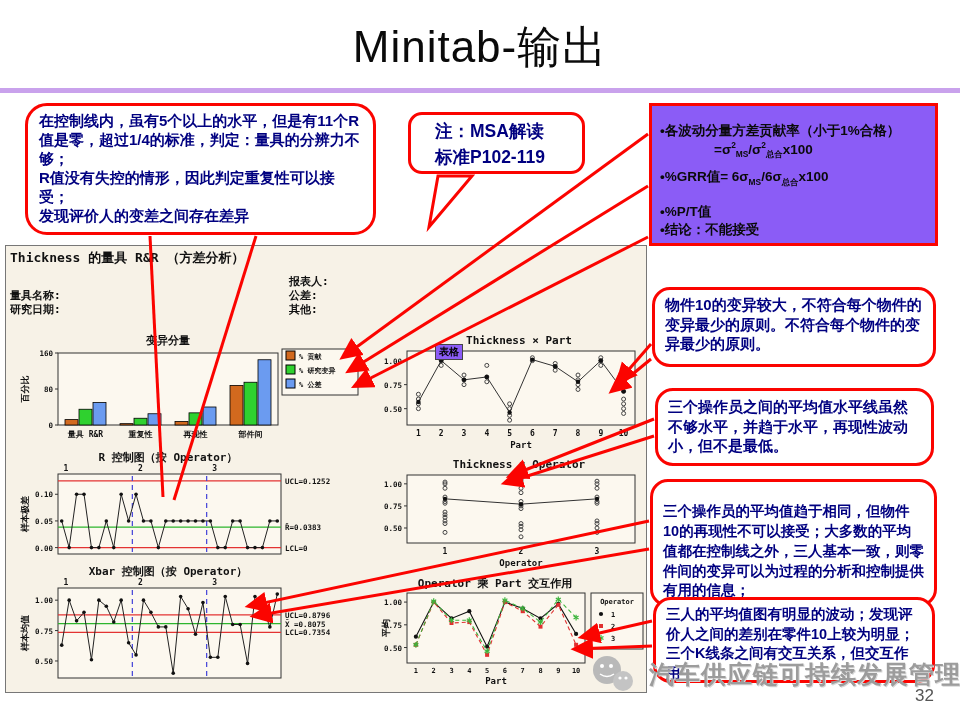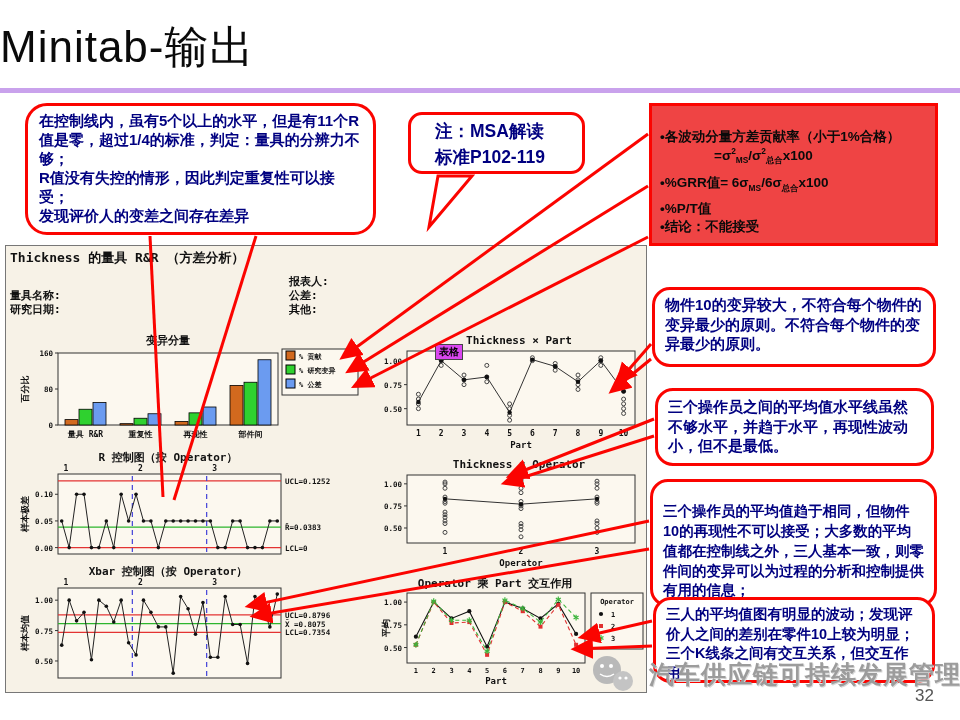--- a/index.html
+++ b/index.html
@@ -1,41 +1,41 @@
 <!DOCTYPE html>
 <html><head>
 <meta charset="utf-8">
 <style>
   html,body{margin:0;padding:0;background:#fff}
   .slide{position:relative;width:960px;height:720px;background:#fff;overflow:hidden;
          font-family:"Liberation Sans",sans-serif}
-  .title{position:absolute;left:0;top:18px;width:100%;text-align:left;
+  .title{position:absolute;left:0;top:18px;width:100%;text-align:center;
          font-size:44px;font-weight:400;color:#0a0a0a;letter-spacing:1px}
   .rule{position:absolute;left:0;top:88px;width:100%;height:5px;background:#c9a2ec}
   .panel{position:absolute;left:5px;top:245px;width:640px;height:446px;
          background:#f7f2e7;border:1px solid #777;z-index:1}
   .mt{position:absolute;font-family:"DejaVu Sans Mono",monospace;font-weight:bold;color:#111;white-space:nowrap}
   .mt-header{left:4px;top:3px;font-size:13px}
   .mt-s{font-size:11px}
   .chart{position:absolute}
-  .tooltip{position:absolute;left:429px;top:98px;background:#d946ef;border:1px solid #444;
+  .tooltip{position:absolute;left:429px;top:98px;background:#8b5cf6;border:1px solid #444;
            font:bold 10px "DejaVu Sans Mono",monospace;padding:0 3px;z-index:5}
   .overlay{position:absolute;left:0;top:0;width:960px;height:720px;pointer-events:none;z-index:10}
   .co{position:absolute;background:#fff;border:3px solid #fb0400;border-radius:18px;
       color:#000080;font-weight:bold;white-space:pre-line;z-index:20;box-sizing:border-box}
   .co-tl{left:25px;top:103px;width:351px;height:132px;font-size:15px;line-height:1.27;
          padding:5px 11px;border-radius:22px}
   .co-note{left:408px;top:112px;width:177px;height:62px;font-size:17.5px;line-height:1.5;
            padding:3px 24px;border-radius:14px}
-  .co-frm{position:absolute;left:649px;top:103px;width:289px;height:143px;background:#ef4444;
+  .co-frm{position:absolute;left:649px;top:103px;width:289px;height:143px;background:#8b5cf6;
           border:3px solid #fb0400;color:#0a0a0a;font-weight:bold;font-size:13.5px;
-          padding:22px 8px;z-index:20;box-sizing:border-box;line-height:1.32}
+          padding:16px 8px;z-index:20;box-sizing:border-box;line-height:1.32}
   .frm-ind{margin-left:54px}
   .frm-g1{margin-top:8px}
-  .frm-g2{margin-top:6px}
+  .frm-g2{margin-top:15px}
   .co-r1{left:652px;top:287px;width:284px;height:80px;font-size:15px;line-height:1.3;padding:5px 10px}
   .co-r2{left:655px;top:388px;width:279px;height:78px;font-size:15px;line-height:1.3;padding:6px 10px}
   .co-r3{left:650px;top:479px;width:287px;height:128px;font-size:14.5px;line-height:1.37;padding:20px 10px}
   .co-r4{left:653px;top:597px;width:282px;height:86px;font-size:14.5px;line-height:1.35;padding:5px 10px}
   .sup{vertical-align:super;font-size:0.62em}
   .sub{vertical-align:sub;font-size:0.62em}
   .watermark{position:absolute;left:590px;top:654px;display:flex;align-items:center;gap:13px;
              color:#9c9c9c;font-weight:bold;font-size:25px;letter-spacing:1px;
              text-shadow:1px 1px 0 #d8d8d8;z-index:30;white-space:nowrap}
   .pageno{position:absolute;left:915px;top:686px;color:#555;font-size:17px;z-index:30}

